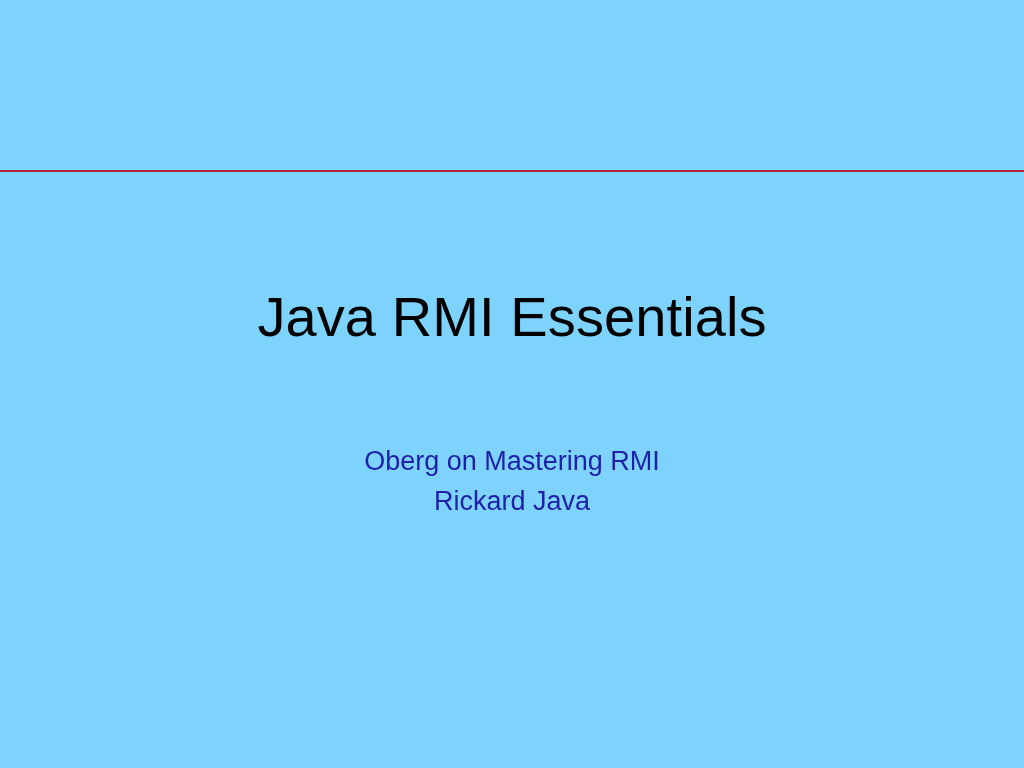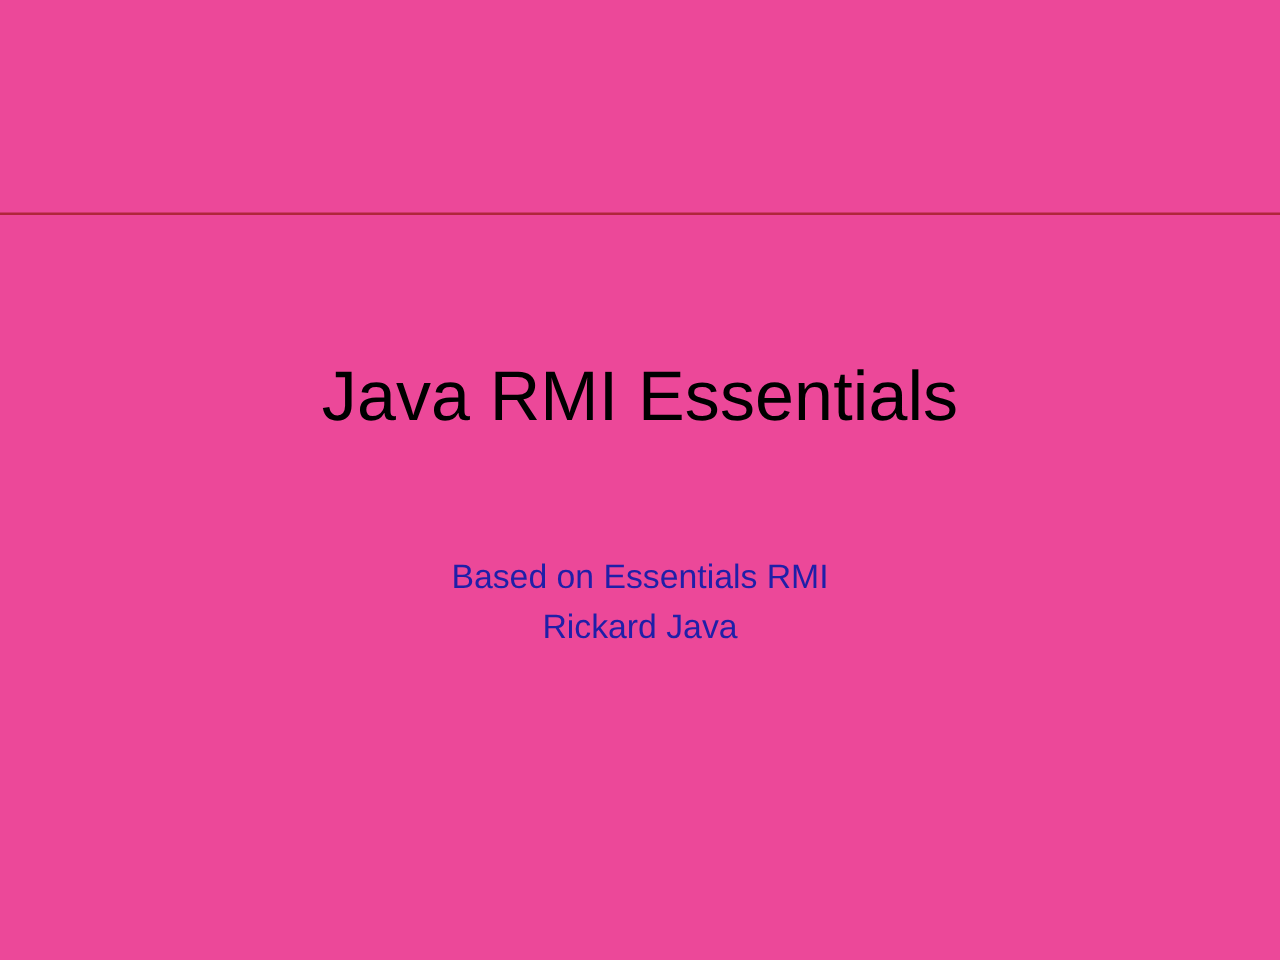--- a/index.html
+++ b/index.html
@@ -11,21 +11,21 @@
 
   body {
     font-family: "Liberation Sans", sans-serif;
     -webkit-font-smoothing: antialiased;
   }
 
   .slide {
     position: relative;
     width: 1024px;
     height: 768px;
-    background: #ec4899;
+    background: #7dd3fc;
     overflow: hidden;
     box-sizing: border-box;
   }
 
   
   .header-rule {
     position: absolute;
     left: 0;
     top: 170px;
     width: 1024px;
@@ -86,17 +86,17 @@
 
   <div class="header-band"></div>
 
   <div class="header-rule"></div>
 
   <div class="title-block">
     <h1 class="slide-title">Java RMI Essentials</h1>
   </div>
 
   <div class="subtitle-block">
-    <p class="subtitle-line">Based on Essentials RMI</p>
+    <p class="subtitle-line">Oberg on Mastering RMI</p>
     <p class="subtitle-line">Rickard Java</p>
   </div>
 
 </div>
 
 </body></html>

